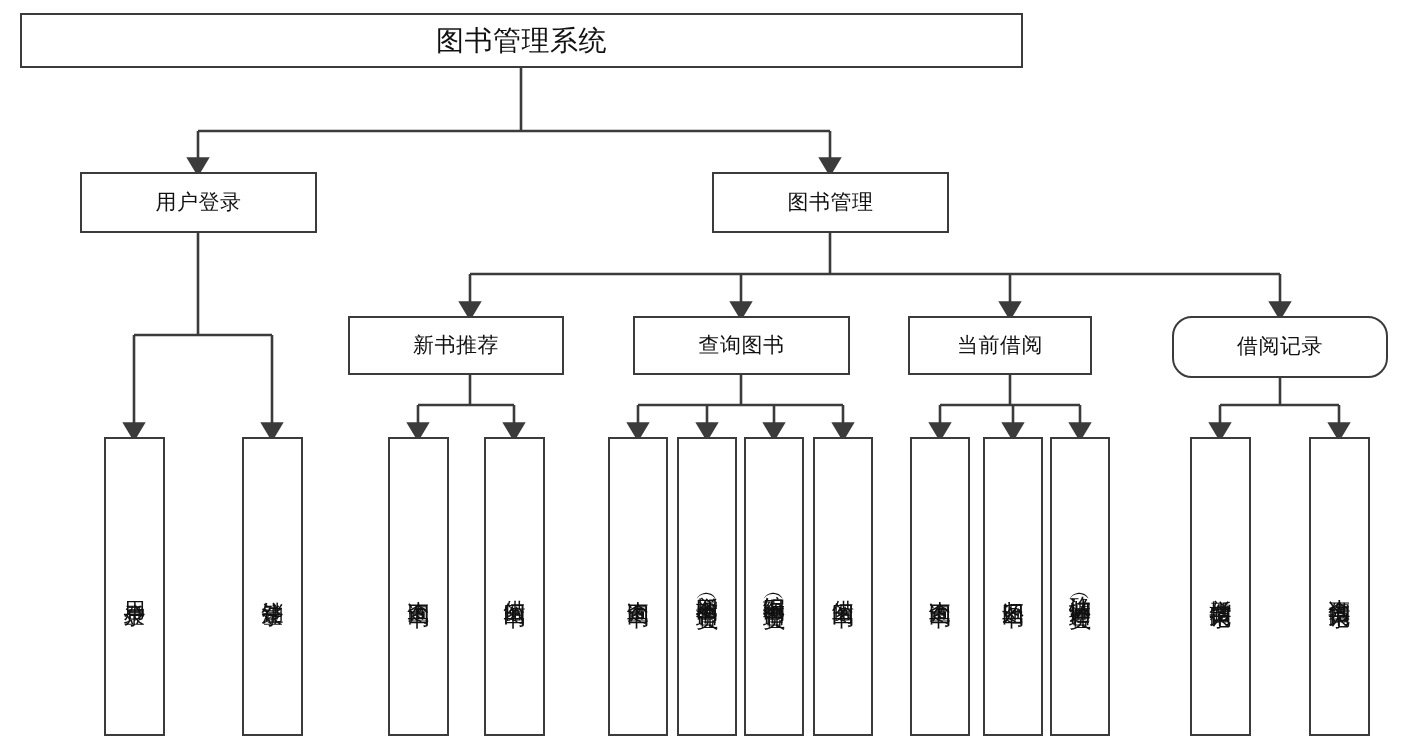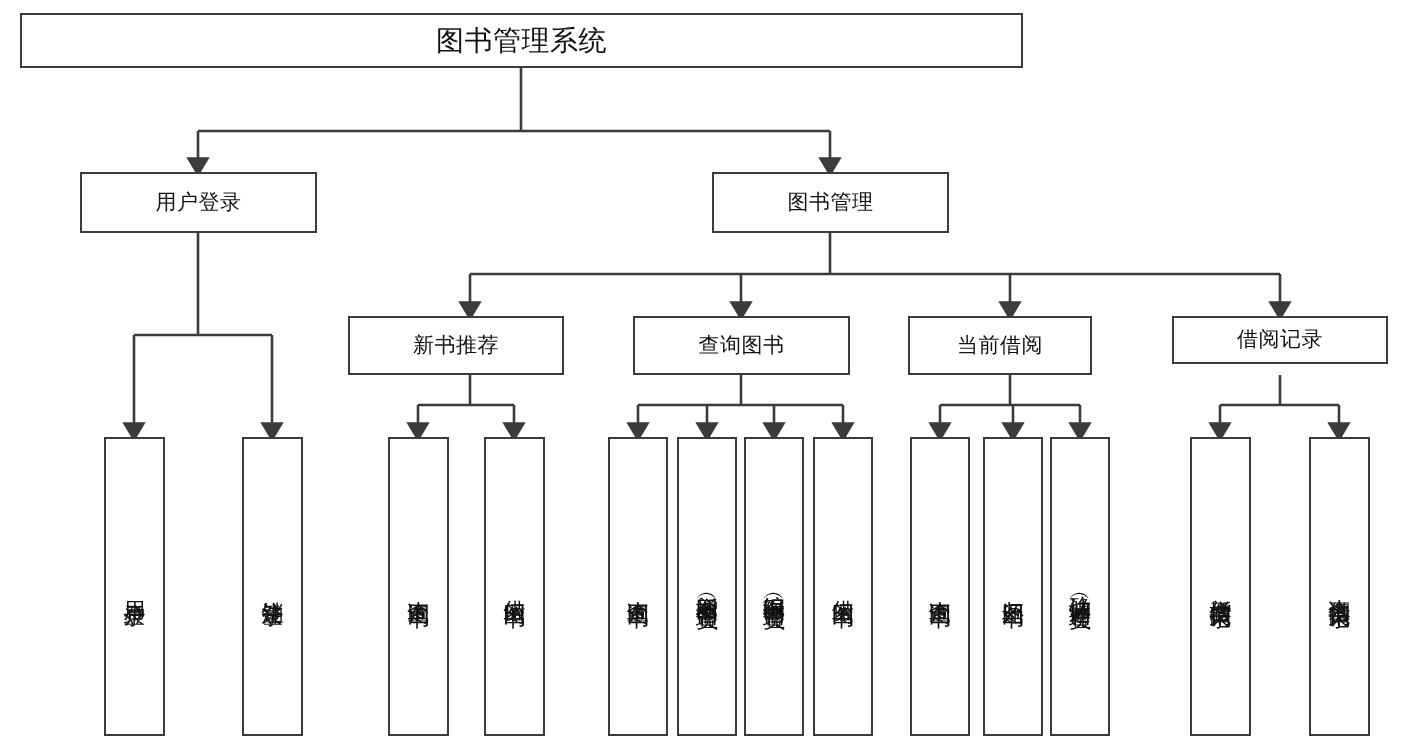--- a/index.html
+++ b/index.html
@@ -142,21 +142,21 @@
 
   <div class="node horiz" style="left:348px; top:316px; width:216px; height:59px;">
     <span class="label">新书推荐</span>
   </div>
   <div class="node horiz" style="left:633px; top:316px; width:217px; height:59px;">
     <span class="label">查询图书</span>
   </div>
   <div class="node horiz" style="left:902px; top:316px; width:184px; height:59px;margin-left:6px;">
     <span class="label">当前借阅</span>
   </div>
-  <div class="node horiz" style="left:1172px; top:316px; width:216px; height:48px;">
+  <div class="node horiz" style="left:1172px; top:316px; width:216px; height:62px;border-radius:20px;">
     <span class="label">借阅记录</span>
   </div>
 
   <div class="node vert" style="left:104px; top:437px; width:61px; height:299px;">
     <span class="label">用户登录</span>
   </div>
   <div class="node vert" style="left:242px; top:437px; width:61px; height:299px;">
     <span class="label">注销登录</span>
   </div>
 

